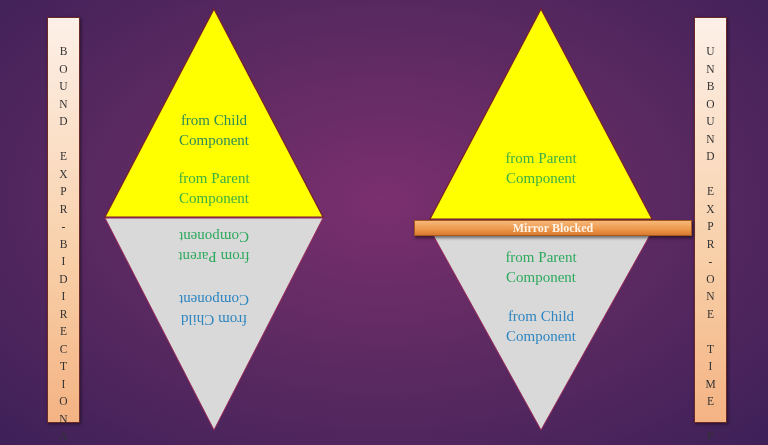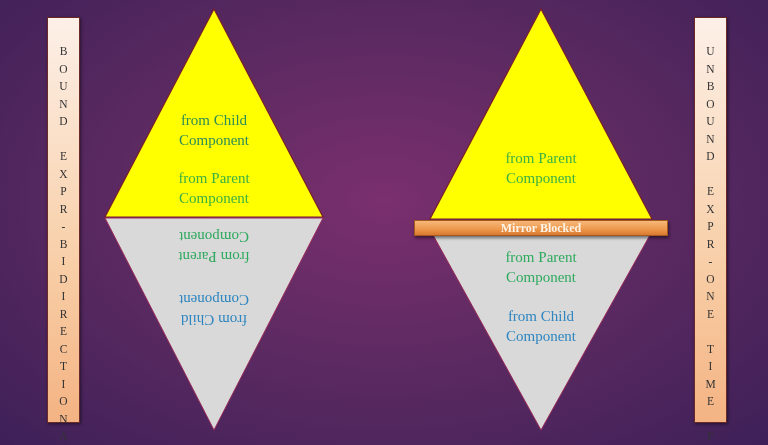--- a/index.html
+++ b/index.html
@@ -23,21 +23,21 @@
   }
   #bar-left { left:47px; }
   #bar-right { left:694px; padding-top:25px; }
   svg.shapes { position:absolute; left:0; top:0; }
   .label {
     position:absolute; text-align:center; font-size:15px; line-height:20px;
     width:160px;
   }
   .flip { transform: rotate(180deg); }
   .mirror {
-    position:absolute; left:414px; top:220px; width:254px; height:16px;
+    position:absolute; left:414px; top:220px; width:278px; height:16px;
     background: linear-gradient(to bottom, #f6b87a 0%, #ee9a4e 55%, #d97a30 100%);
     border:1px solid #a5591f; box-sizing:border-box;
     box-shadow: 1px 2px 3px rgba(0,0,0,0.5);
     color:#fdf3e6; font-weight:bold; font-size:12px; text-align:center; line-height:14px;
   }
 </style>
 </head>
 <body>
 
 <svg class="shapes" width="768" height="445">

